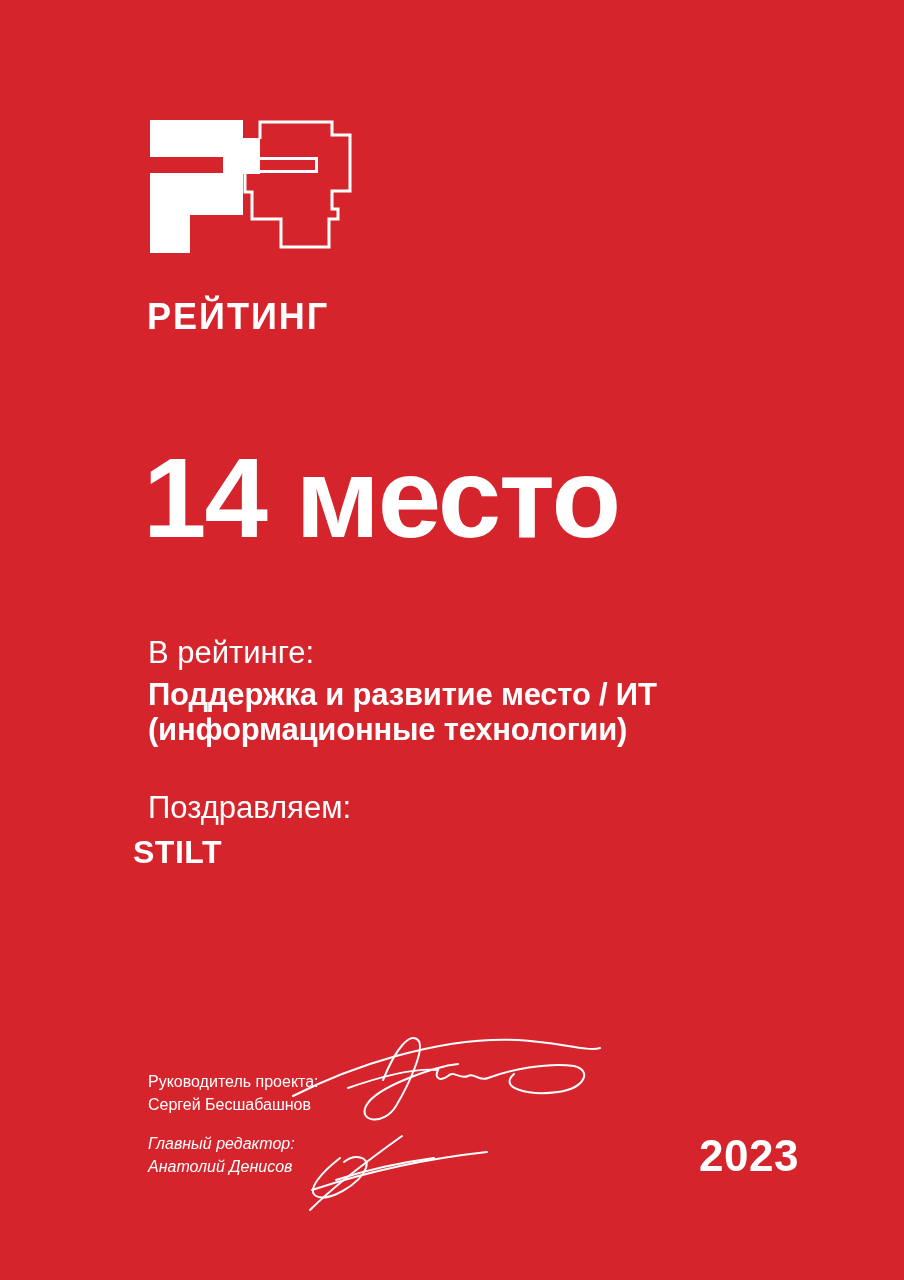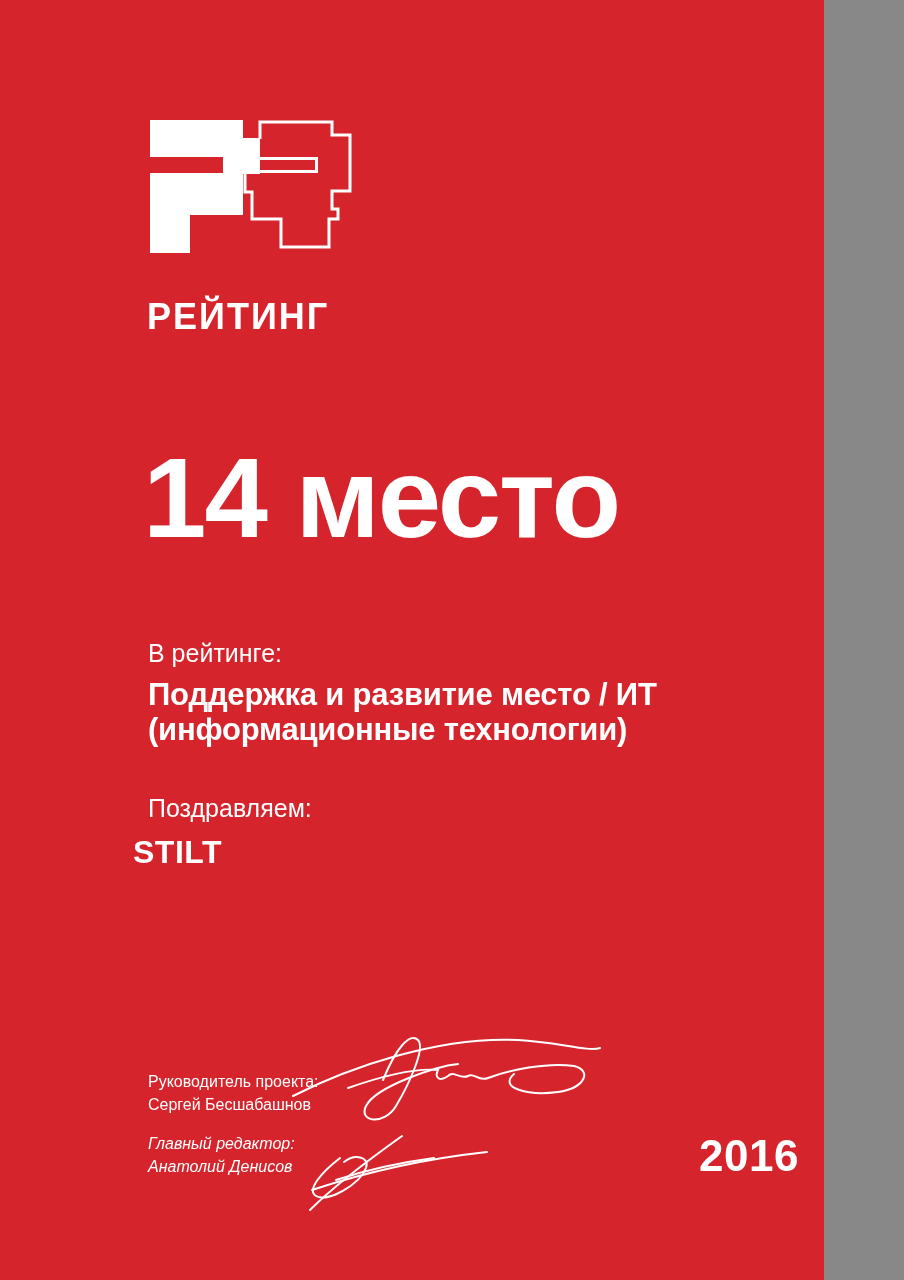--- a/index.html
+++ b/index.html
@@ -1,18 +1,18 @@
 <!DOCTYPE html>
 <html><head>
 <meta charset="utf-8">
 <style>
   html,body{margin:0;padding:0;background:#888;}
   .page{
     position:relative;
-    width:824px;height:1280px;
+    width:904px;height:1280px;
     background:#D5242C;
     overflow:hidden;
     font-family:"Liberation Sans", sans-serif;
     color:#FFFFFF;
   }
   .abs{position:absolute;}
   
   .logo{left:148px;top:118px;width:224px;height:140px;}
   
   .wordmark{
@@ -21,21 +21,21 @@
     letter-spacing:2px;text-transform:uppercase;
   }
   
   .place{
     left:143px;top:432px;
     font-weight:bold;font-size:114px;line-height:normal;
     letter-spacing:-2px;white-space:nowrap;
   }
   .section-label{
     left:148px;
-    font-size:25px;line-height:30px;font-weight:normal;
+    font-size:31px;line-height:30px;font-weight:normal;
   }
   .label-rating{top:638px;}
   .category{
     left:148px;top:677px;
     font-size:31px;line-height:35px;font-weight:bold;
     letter-spacing:-0.2px;
   }
   .label-congrats{top:793px;}
   .company{
     left:133px;top:834px;
@@ -108,15 +108,15 @@
     <div>Главный редактор:</div>
     <div>Анатолий Денисов</div>
   </div>
   <svg class="abs sig sig-2" viewBox="0 0 210 86" xmlns="http://www.w3.org/2000/svg">
     <path d="M120,8 C92,28 52,58 28,82"></path>
     <path d="M58,30 C40,44 24,62 34,68 C46,75 78,56 84,40 C88,28 72,26 62,34"></path>
     <path d="M30,62 C90,42 150,30 205,24"></path>
     <path d="M54,52 C90,40 122,34 152,30"></path>
   </svg>
 
-  <div class="abs year">2016</div>
+  <div class="abs year">2023</div>
 
 </div>
 
 </body></html>

